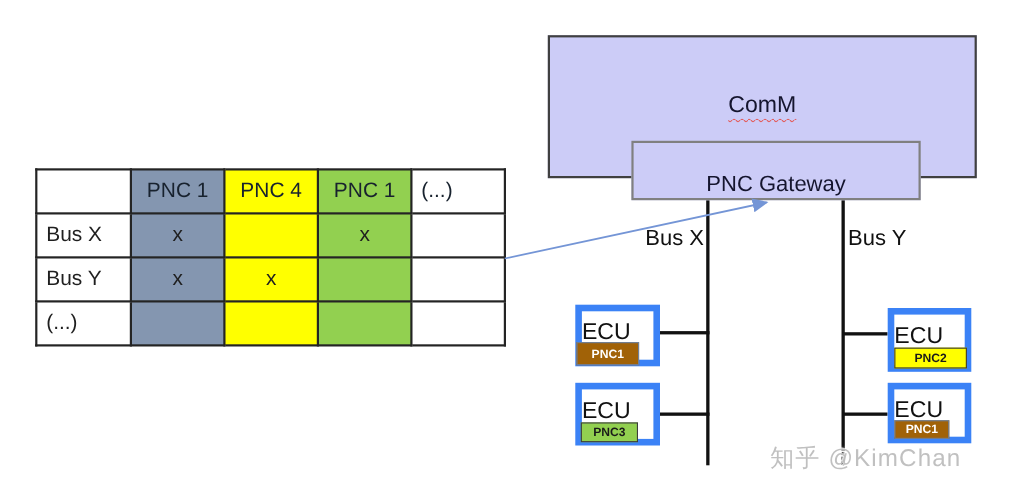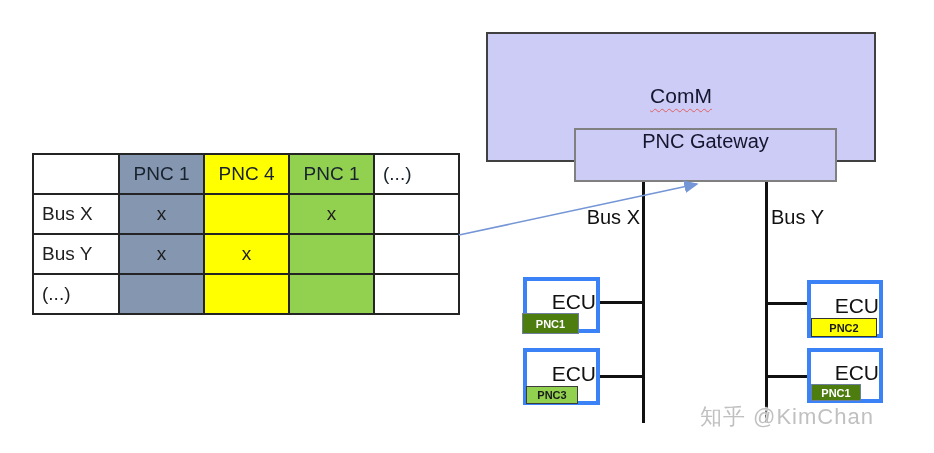--- a/index.html
+++ b/index.html
@@ -21,68 +21,68 @@
   .pnc-table td.cc{width:85px;text-align:center;}
   .pnc-table td.c4{width:85px;text-align:left;padding-left:8px;}
   .bg-pnc1{background:#8496B0;}
   .bg-pnc2{background:#FFFF00;}
   .bg-pnc3{background:#92D050;}
   .hdr{color:#18222e;margin-top:15px;}
   .mark{font-size:18px;}
 
   
   .comm-box{
-    position:absolute;left:486px;top:32px;width:390px;height:130px;
+    position:absolute;left:498px;top:32px;width:390px;height:130px;
     background:#CCCCF7;border:2px solid #404040;box-sizing:border-box;z-index:1;
   }
   .comm-label{
     position:absolute;left:0;right:0;top:50px;text-align:center;
     font-size:21px;color:#15152e;
     text-decoration:underline;text-decoration-style:wavy;
     text-decoration-color:#e25f5f;text-decoration-thickness:1px;
     text-underline-offset:5px;
   }
   .gateway-box{
     position:absolute;left:574px;top:128px;width:263px;height:54px;
     background:#CCCCF7;border:2px solid #808080;box-sizing:border-box;z-index:2;
-    display:flex;align-items:flex-start;justify-content:center;
+    display:flex;align-items:flex-end;justify-content:center;
     font-size:20px;color:#15152e;
   }
 
   .bus-line{position:absolute;width:3px;background:#111;z-index:0;}
   .bus-x-line{left:642px;top:182px;height:241px;}
   .bus-y-line{left:765px;top:182px;height:241px;}
 
   .bus-label{position:absolute;top:206px;font-size:20px;color:#111;z-index:1;}
   .bus-x-label{left:560px;width:80px;text-align:right;}
   .bus-y-label{left:771px;}
 
   .connector{position:absolute;height:3px;background:#111;z-index:0;}
   .conn-l1{left:600px;top:301px;width:45px;}
   .conn-l2{left:600px;top:375px;width:45px;}
   .conn-r1{left:766px;top:302px;width:41px;}
   .conn-r2{left:766px;top:375px;width:41px;}
 
   .ecu-box{
-    position:absolute;background:#fff;border:4px solid #3b82f6;box-sizing:border-box;
-    display:flex;align-items:center;justify-content:flex-end;
+    position:absolute;background:#fff;border:6px solid #3b82f6;box-sizing:border-box;
+    display:flex;align-items:center;justify-content:flex-start;
     font-size:21px;color:#111;z-index:2;
   }
   .ecu-l1{left:523px;top:277px;width:77px;height:56px;}
   .ecu-l2{left:523px;top:348px;width:77px;height:57px;}
   .ecu-r1{left:807px;top:280px;width:76px;height:58px;}
   .ecu-r2{left:807px;top:348px;width:76px;height:55px;}
   .ecu-box .ecu-text{padding-bottom:6px;}
 
   .pnc-badge{
     position:absolute;box-sizing:border-box;z-index:3;
     display:flex;align-items:center;justify-content:center;
     font-size:11px;font-weight:bold;
   }
-  .badge-style-pnc1{background:#4d7c0f;border:1px solid #6d7f9b;color:#ffffff;}
+  .badge-style-pnc1{background:#a16207;border:1px solid #6d7f9b;color:#ffffff;}
   .badge-style-pnc2{background:#FFFF00;border:1px solid #333;color:#1a1a1a;}
   .badge-style-pnc3{background:#92D050;border:1px solid #3c3c3c;color:#1a1a1a;}
   .badge-l1{left:-5px;bottom:-5px;width:57px;height:21px;}
   .badge-l2{left:-1px;bottom:-3px;width:52px;height:18px;}
   .badge-r1{left:0;bottom:-3px;width:66px;height:19px;}
   .badge-r2{left:0;bottom:-2px;width:50px;height:17px;}
 
   .arrow-svg{position:absolute;left:0;top:0;z-index:4;pointer-events:none;}
 
   .watermark{

